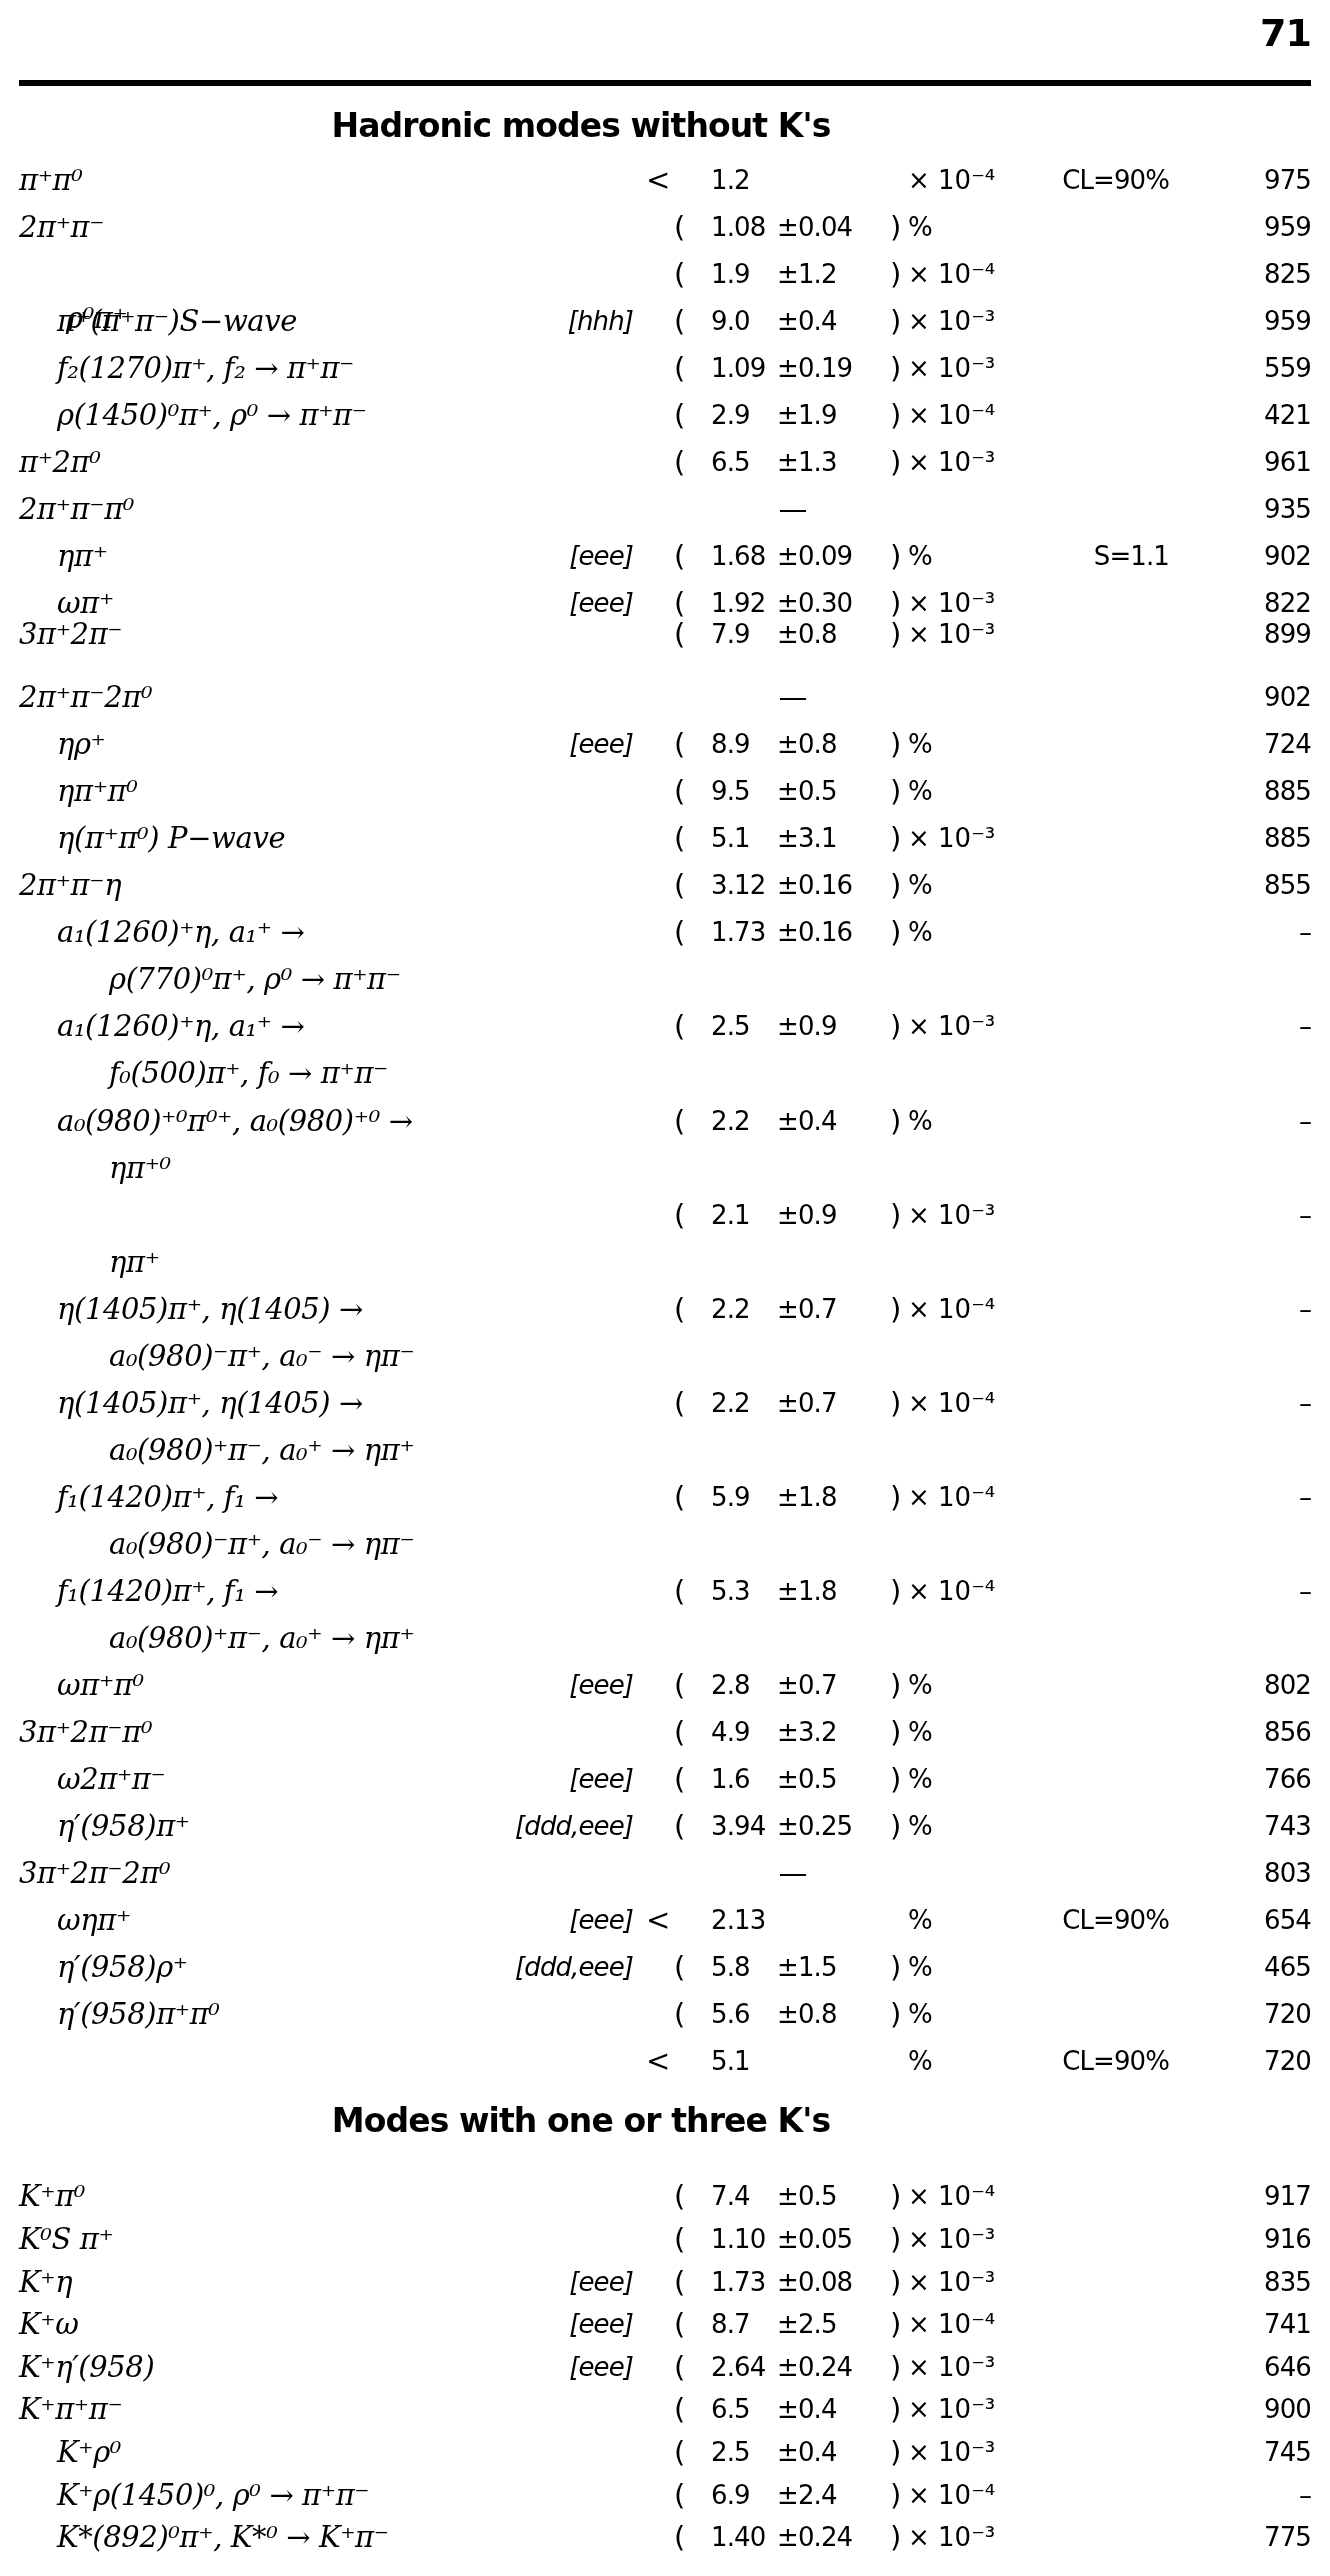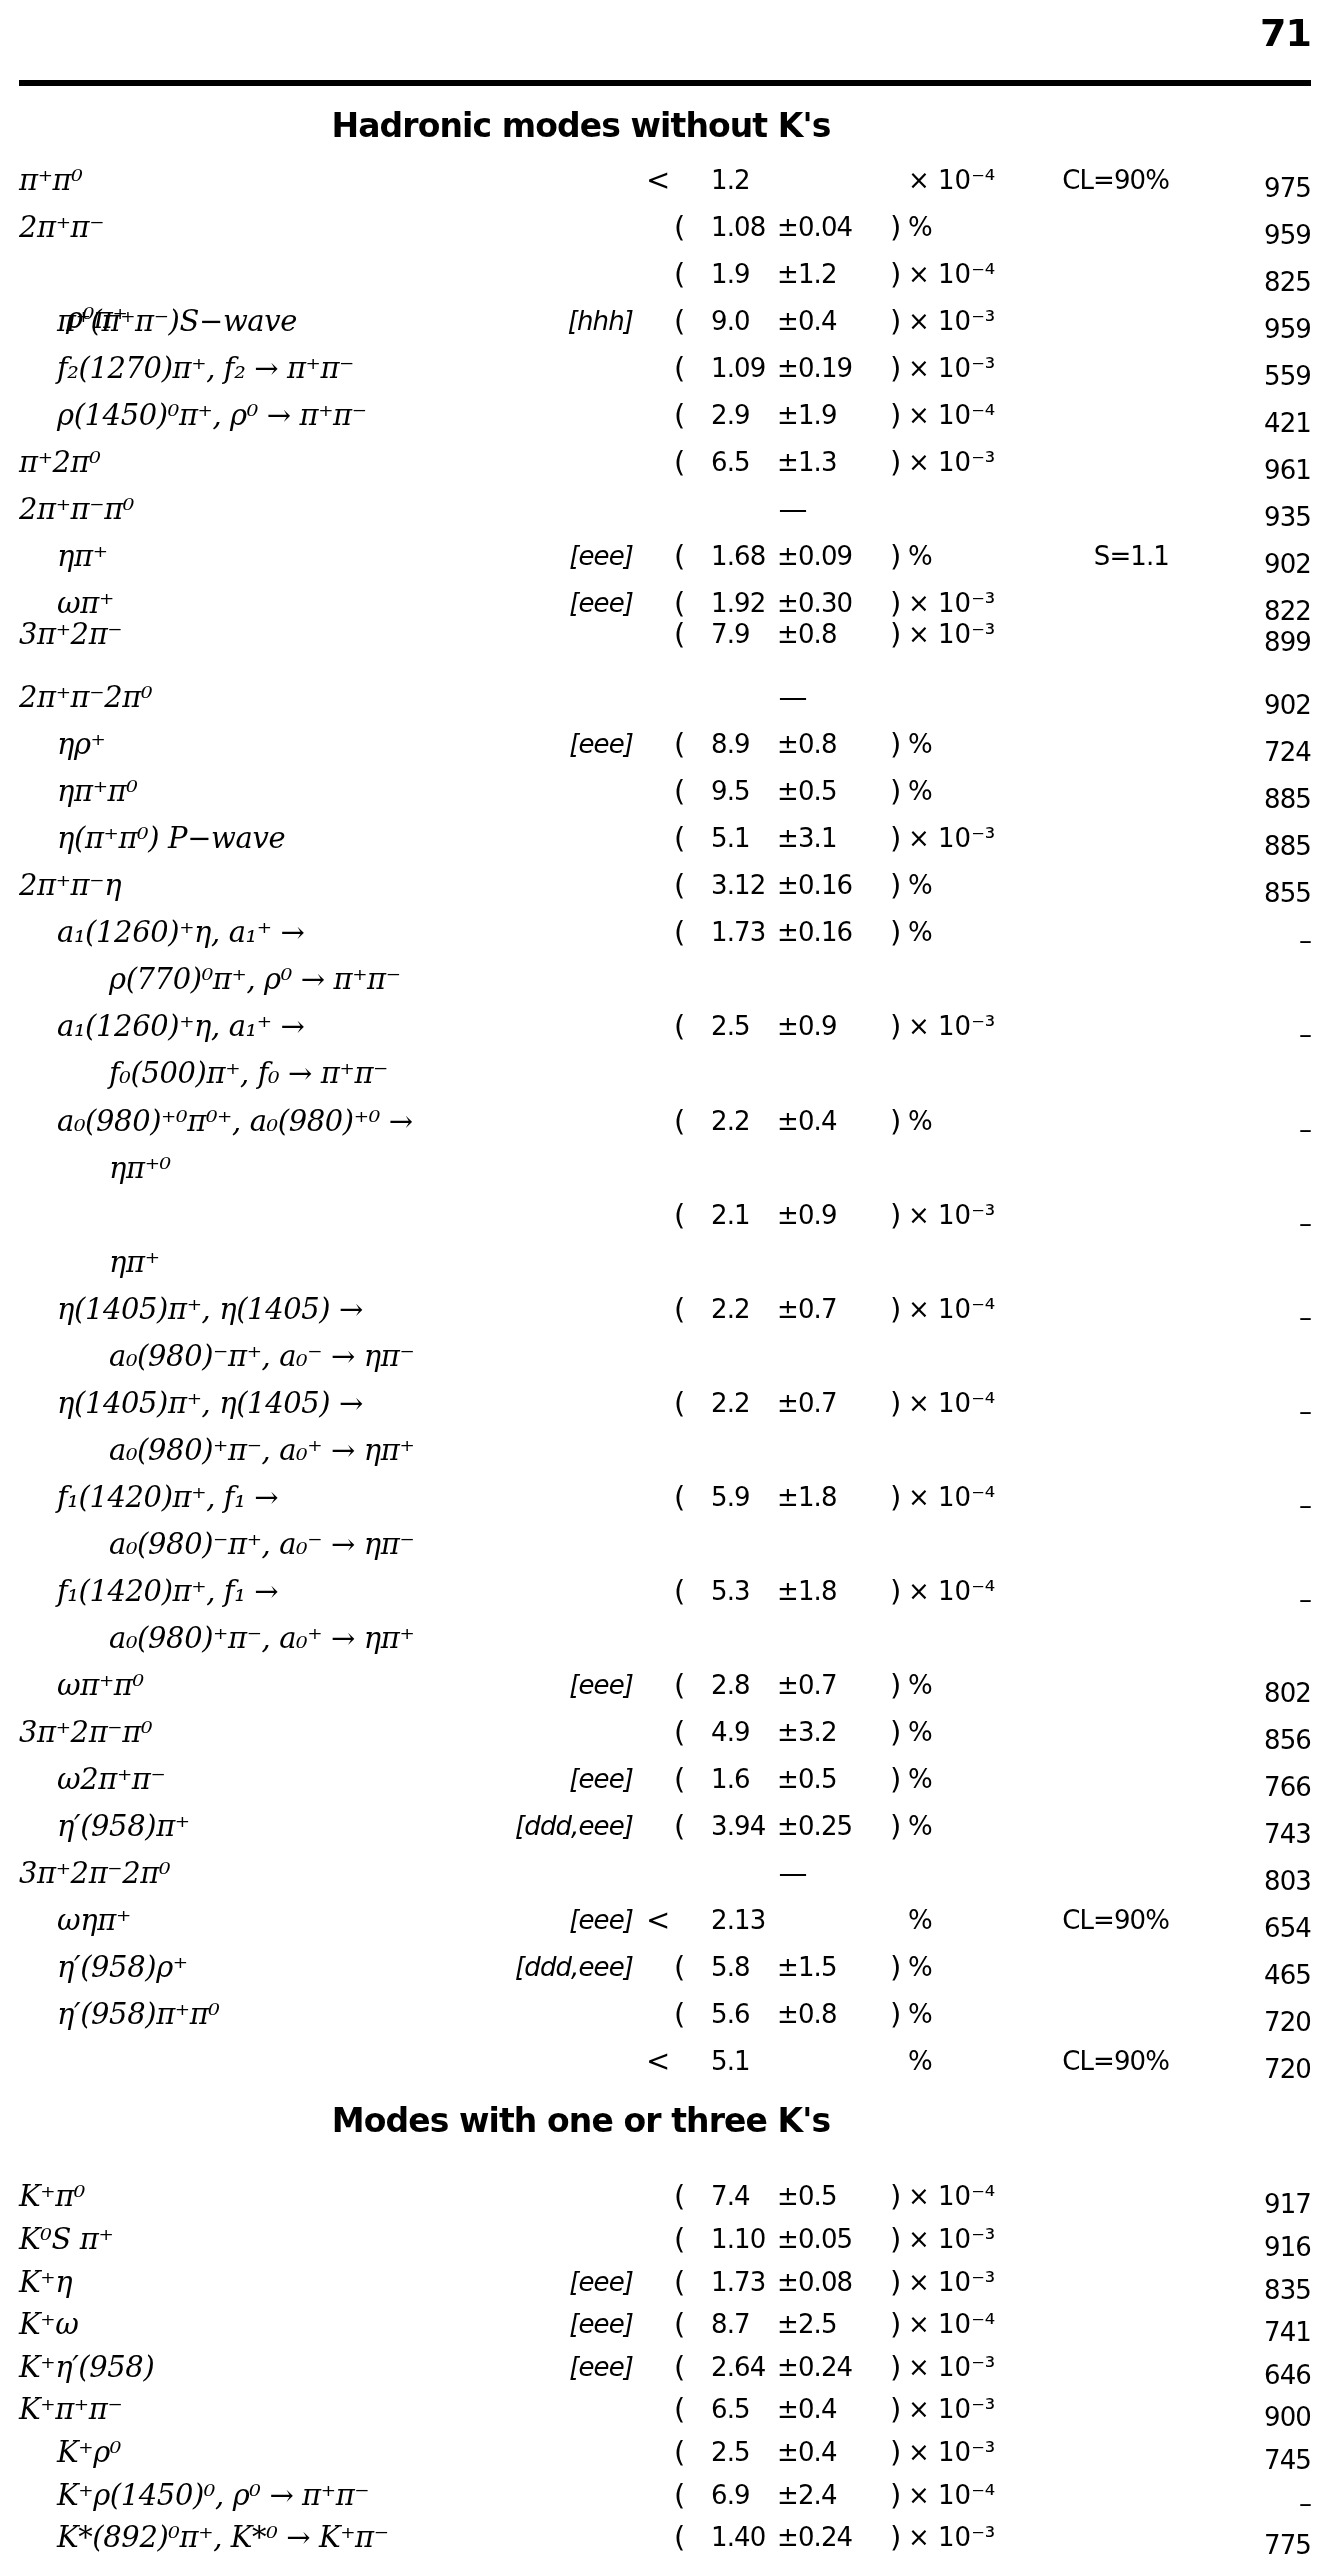--- a/index.html
+++ b/index.html
@@ -18,21 +18,21 @@
   .mode { font-family: "DejaVu Serif", serif; font-style: italic; letter-spacing: -0.4px; }
   .note { left: 0; width: 633px; text-align: right; font-style: italic; font-family: "DejaVu Sans", sans-serif; font-size: 26px; letter-spacing: -0.9px; }
   .lt { left: 646px; width: 26px; font-family: "DejaVu Serif", serif; }
   .lparen { left: 674px; font-family: "DejaVu Sans", sans-serif; }
   .val { left: 711px; font-size: 26px; letter-spacing: -0.9px; }
   .err { left: 777px; font-size: 26px; letter-spacing: -0.9px; }
   .rparen { left: 890px; }
   .unit { left: 908px; font-size: 26px; }
   .dash { left: 767px; width: 52px; text-align: center; }
   .extra { left: 1002px; width: 167px; text-align: right; font-size: 26px; letter-spacing: -0.9px; }
-  .p { left: 1202px; width: 109px; text-align: right; font-size: 26px; letter-spacing: -0.9px; margin-top: 8px; }
+  .p { left: 1202px; width: 109px; text-align: right; font-size: 26px; letter-spacing: -0.9px; }
 </style>
 </head>
 <body>
 
 <div class="page-header">
   <span class="page-number">71</span>
 </div>
 <div class="rule"></div>
 
 <div id="content">

